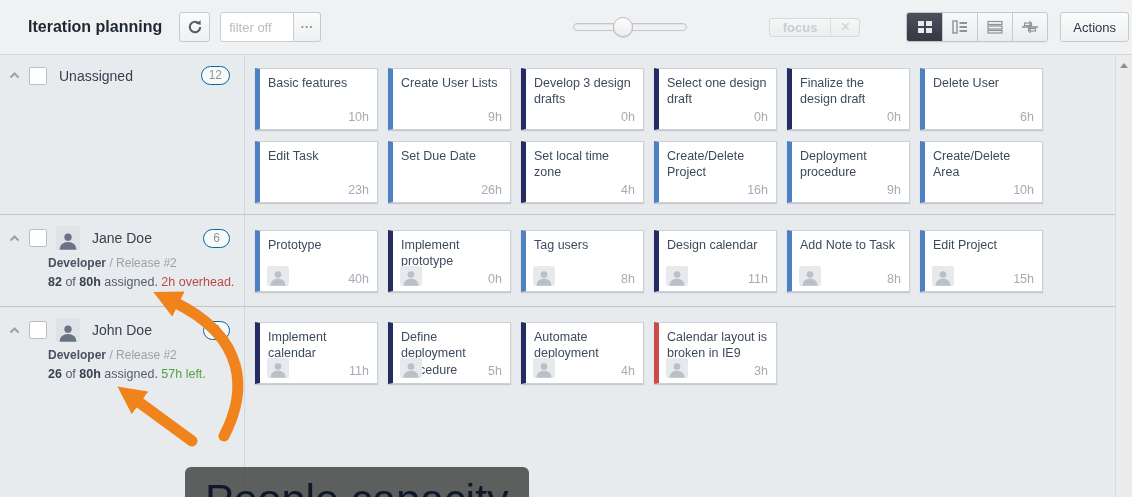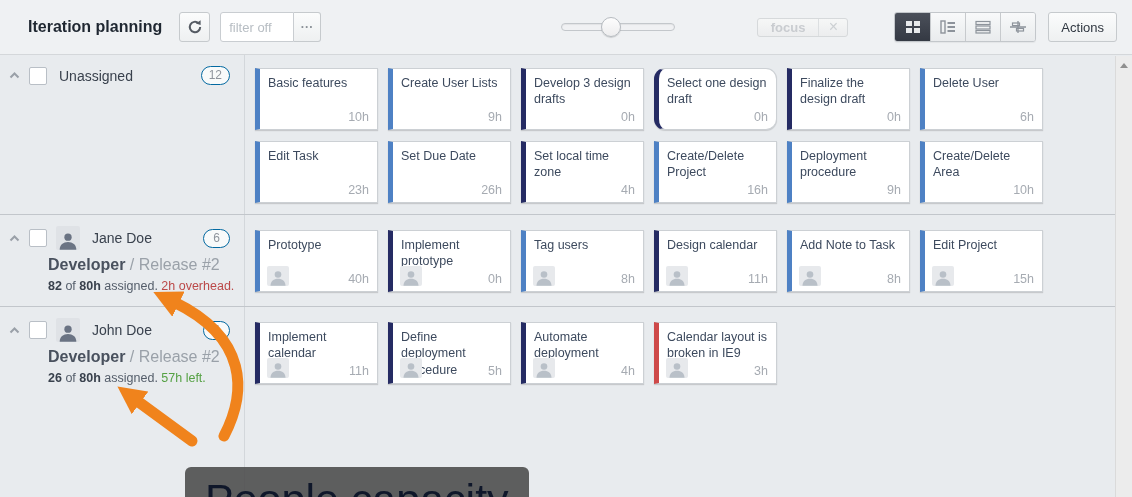--- a/index.html
+++ b/index.html
@@ -24,36 +24,36 @@
 
   .focus-group { display:flex; height:19px; border:1px solid #d6d9db; border-radius:3px; background:linear-gradient(#f6f7f7,#ecedee); margin-right:46px; overflow:hidden;margin-left:48px; }
   .focus-label { padding:0 13px; display:flex; align-items:center; font-size:13px; font-weight:bold; color:#c9ccd0; }
   .focus-clear { width:29px; display:flex; align-items:center; justify-content:center; border-left:1px solid #dcdfe1; color:#ccd0d3; font-size:16px; }
 
   .view-switch { display:flex; height:30px; border:1px solid #c3c7cb; border-radius:3px; overflow:hidden; margin-right:12px; box-shadow:0 1px 1px rgba(0,0,0,.05); }
   .vseg { width:35px; display:flex; align-items:center; justify-content:center; background:linear-gradient(#f8f9fa,#e9ebed); cursor:pointer; }
   .vseg + .vseg { border-left:1px solid #c7cacd; }
   .vseg.active { background:linear-gradient(#4b505a,#343943); border-color:#343943; }
 
-  .actions-btn { padding:8px 12px; font-size:13px; color:#2f3640; margin-right:15px; font-weight:normal; }
+  .actions-btn { padding:8px 12px; font-size:13px; color:#2f3640; margin-right:3px; font-weight:normal; }
 
   
   .board { position:absolute; top:55px; left:0; right:0; bottom:0; display:flex; flex-direction:column; }
   .lane { display:flex; }
   .lane-0 { height:160px; border-bottom:1px solid #c2c6cb; }
   .lane-1 { height:92px; border-bottom:1px solid #c2c6cb; }
   .lane-2 { flex:1; }
   .lane-side { width:245px; flex:0 0 245px; border-right:1px solid #d3d7db; padding-top:11px; }
   .side-head { display:flex; align-items:center; }
   .chev { margin-left:9px; display:inline-flex; cursor:pointer; }
   .cbx { width:18px; height:18px; background:#fff; border:1px solid #b9bfc6; border-radius:2px; margin-left:9px; cursor:pointer; }
   .s-avatar { width:24px; height:24px; margin-left:9px; background:#dfe2e6; border-radius:2px; display:inline-flex; align-items:flex-end; justify-content:center; overflow:hidden; }
   .lane-name { margin-left:12px; font-size:14px; color:#39414d; }
   .badge { margin-left:auto; margin-right:14px; min-width:27px; text-align:center; border:1px solid #0369a1; border-radius:10px; background:#f8fafa; color:#8f959d; font-size:12px; padding:1px 7px 2px; }
-  .sub-line { margin:6px 0 0 48px; font-size:16px; color:#9aa1a9; }
+  .sub-line { margin:6px 0 0 48px; font-size:12px; color:#9aa1a9; }
   .sub-line b { color:#49515e; font-weight:bold; }
   .cap-line { margin:5px 0 0 48px; font-size:12.5px; color:#545d6a; }
   .cap-line b { color:#39414d; }
   .cap-status.over { color:#bb4848; }
   .cap-status.left { color:#55a144; }
 
   .lane-cards { flex:1; }
   .lane-0 .card-row:first-child { margin-top:13px; }
   .lane-0 .card-row + .card-row { margin-top:11px; }
   .lane-1 .card-row, .lane-2 .card-row { margin-top:15px; }
@@ -161,21 +161,21 @@
               <span class="effort">10h</span>
             </div>
             <div class="card" style="border-left-color: rgb(78, 129, 196);">
               <div class="card-title">Create User Lists</div>
               <span class="effort">9h</span>
             </div>
             <div class="card" style="border-left-color: rgb(37, 43, 99);">
               <div class="card-title">Develop 3 design drafts</div>
               <span class="effort">0h</span>
             </div>
-            <div class="card" style="border-left-color: rgb(37, 43, 99); border-radius: 11px;">
+            <div class="card" style="border-left-color: rgb(37, 43, 99);">
               <div class="card-title">Select one design draft</div>
               <span class="effort">0h</span>
             </div>
             <div class="card" style="border-left-color: rgb(37, 43, 99);">
               <div class="card-title">Finalize the design draft</div>
               <span class="effort">0h</span>
             </div>
             <div class="card" style="border-left-color: rgb(78, 129, 196);">
               <div class="card-title">Delete User</div>
               <span class="effort">6h</span>

